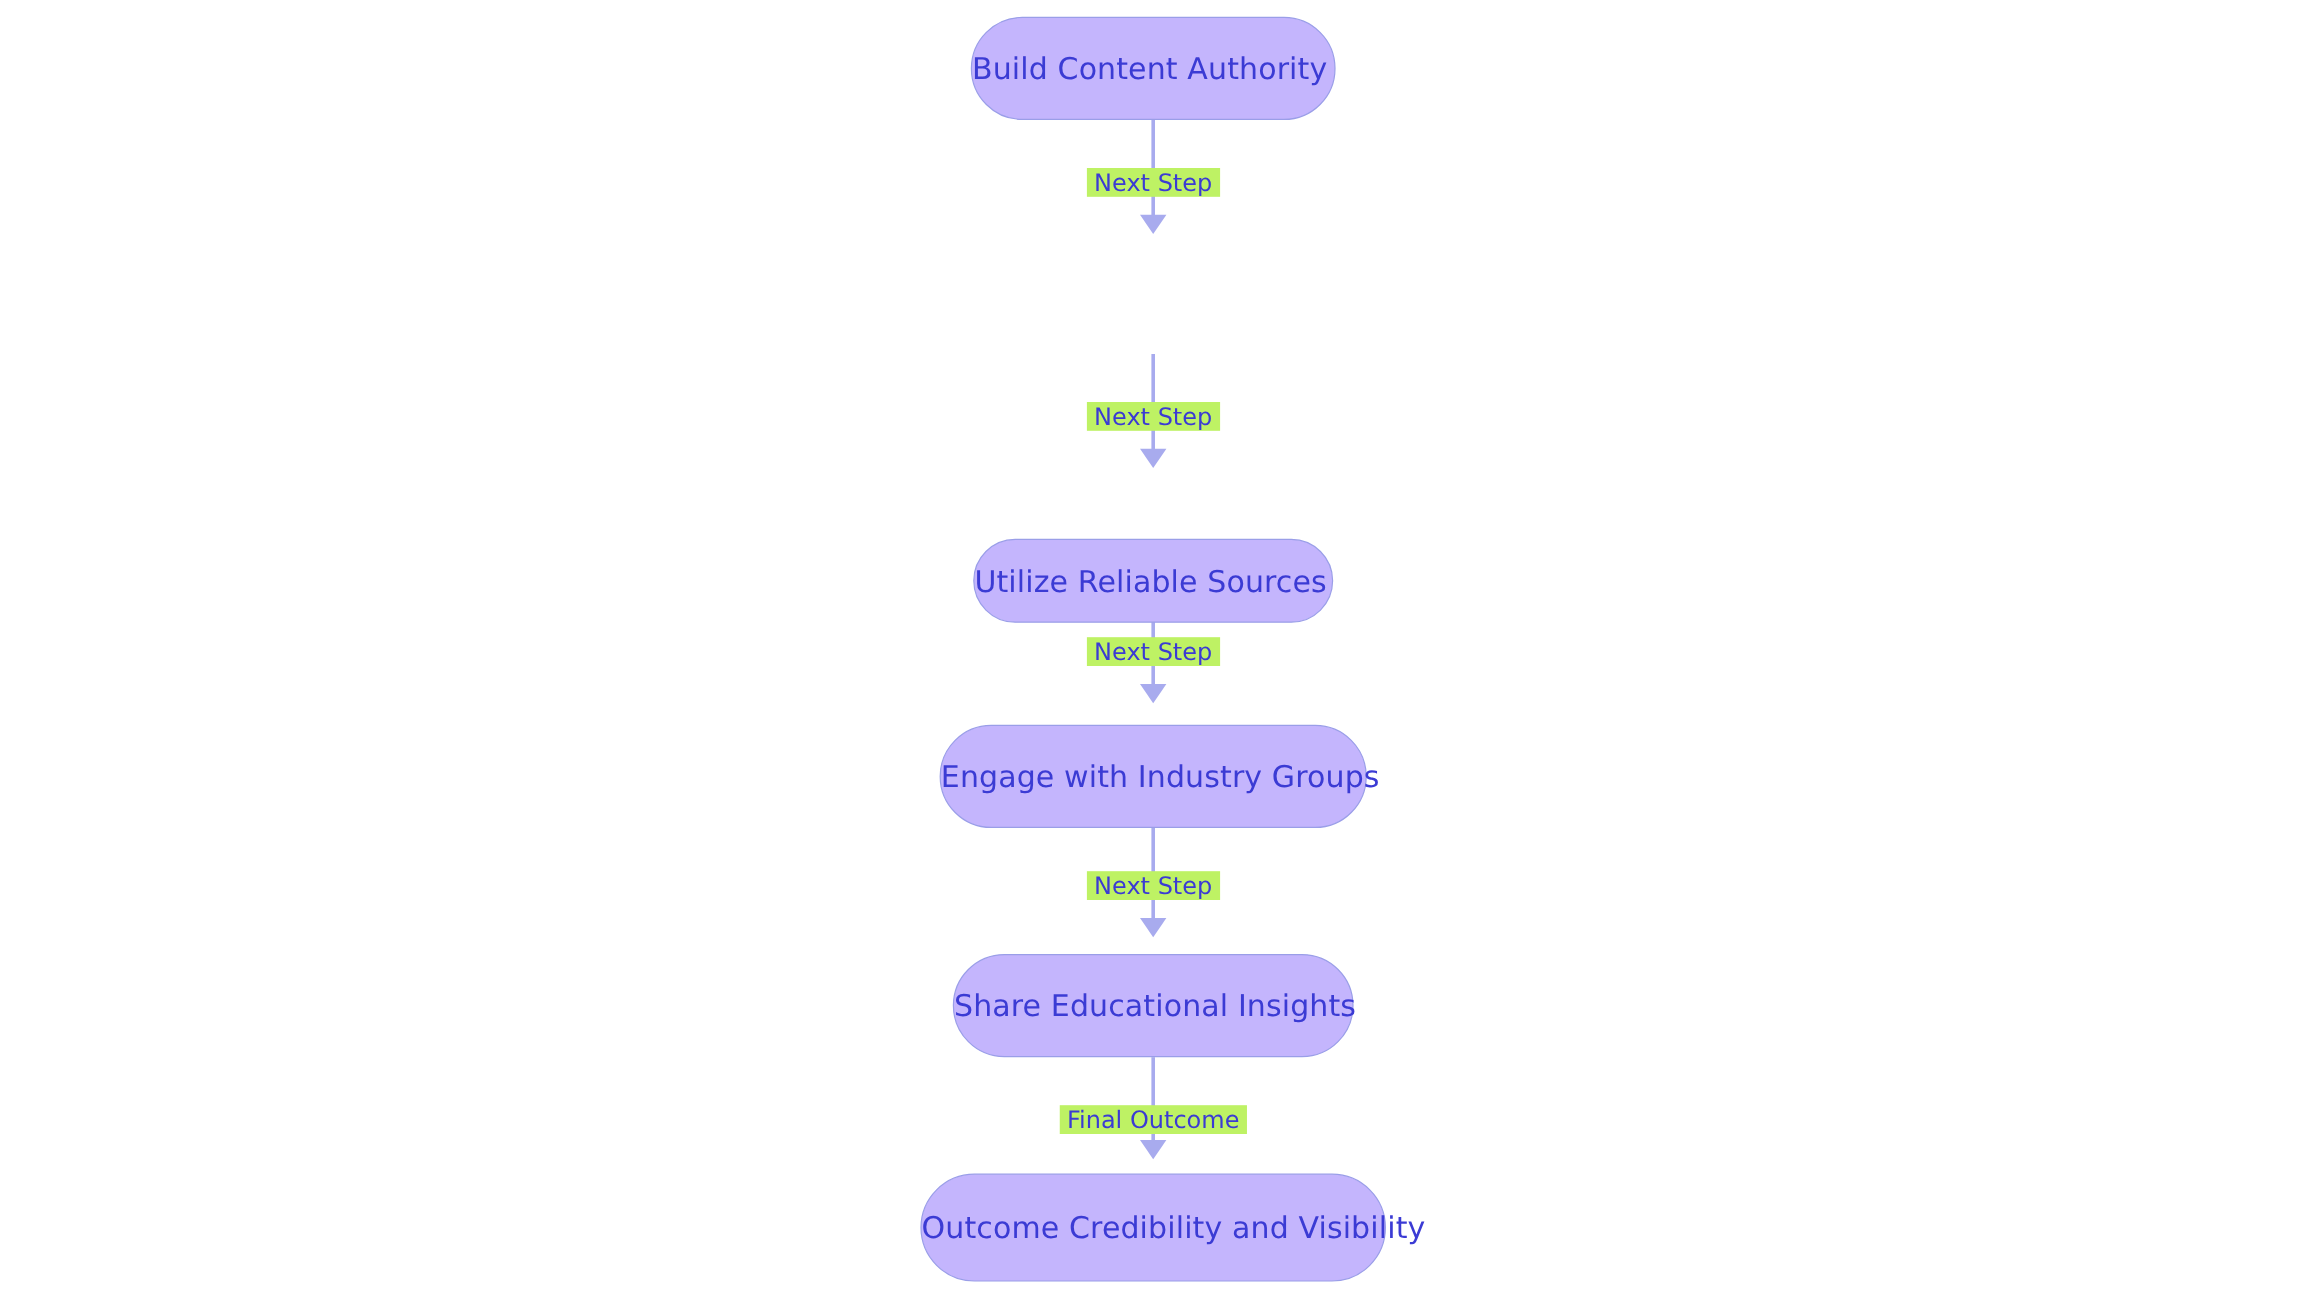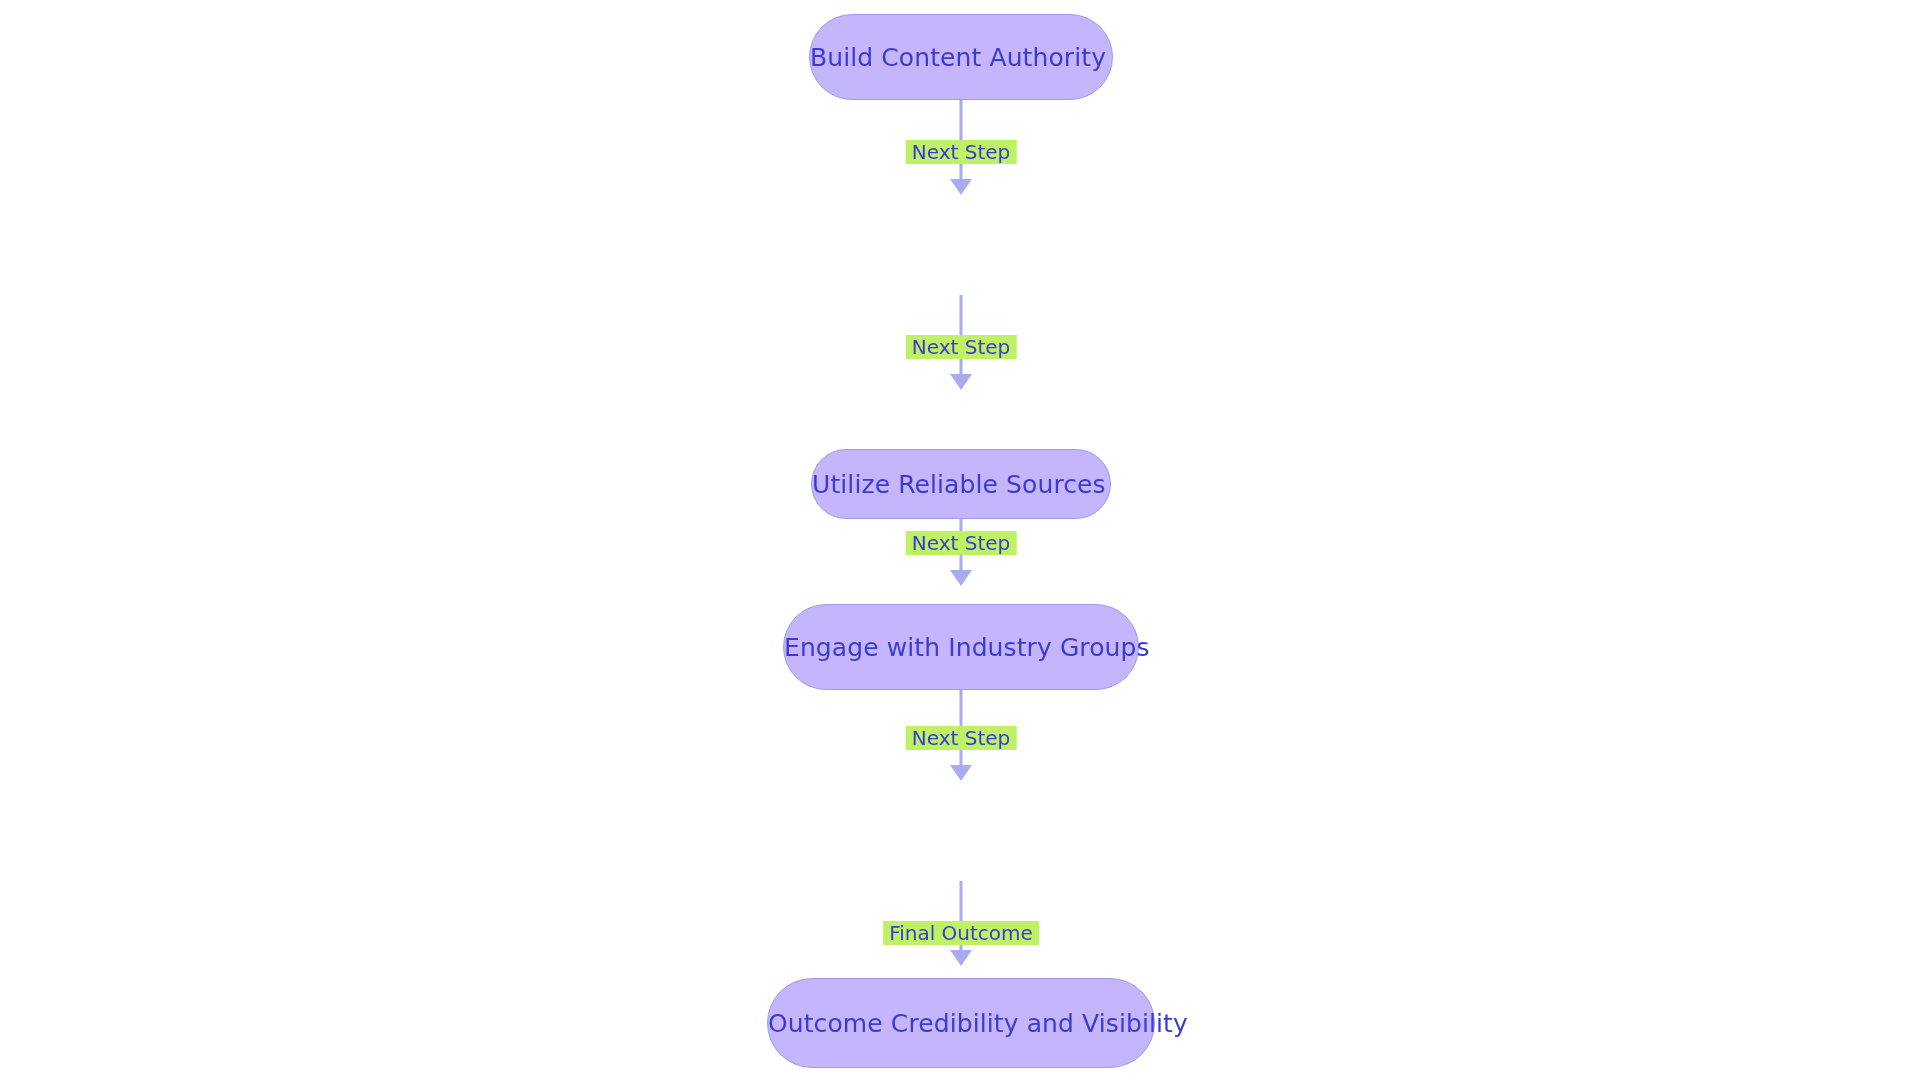--- a/index.html
+++ b/index.html
@@ -111,16 +111,19 @@
     <div class="edge-label" style="position: absolute; left: 961px; top: 921px;">Final Outcome</div>
     <div class="node" style="width: 304px; height: 86px; left: 961px; top: 14px;">
       <span class="node-label">Build Content Authority</span>
     </div>
     <div class="node" style="width: 300px; height: 70px; left: 961px; top: 405px; margin-top: 44px;">
       <span class="node-label">Utilize Reliable Sources</span>
     </div>
     <div class="node" style="width: 356px; height: 86px; left: 961px; top: 604px;">
       <span class="node-label">Engage with Industry Groups</span>
     </div>
+    <div class="node" style="width: 334px; height: 86px; left: 961px; top: 795px;">
+      <span class="node-label">Share Educational Insights</span>
+    </div>
     <div class="node" style="width: 388px; height: 90px; left: 961px; top: 978px;">
       <span class="node-label">Outcome Credibility and Visibility</span>
     </div>
   </div>
 
 </body></html>

